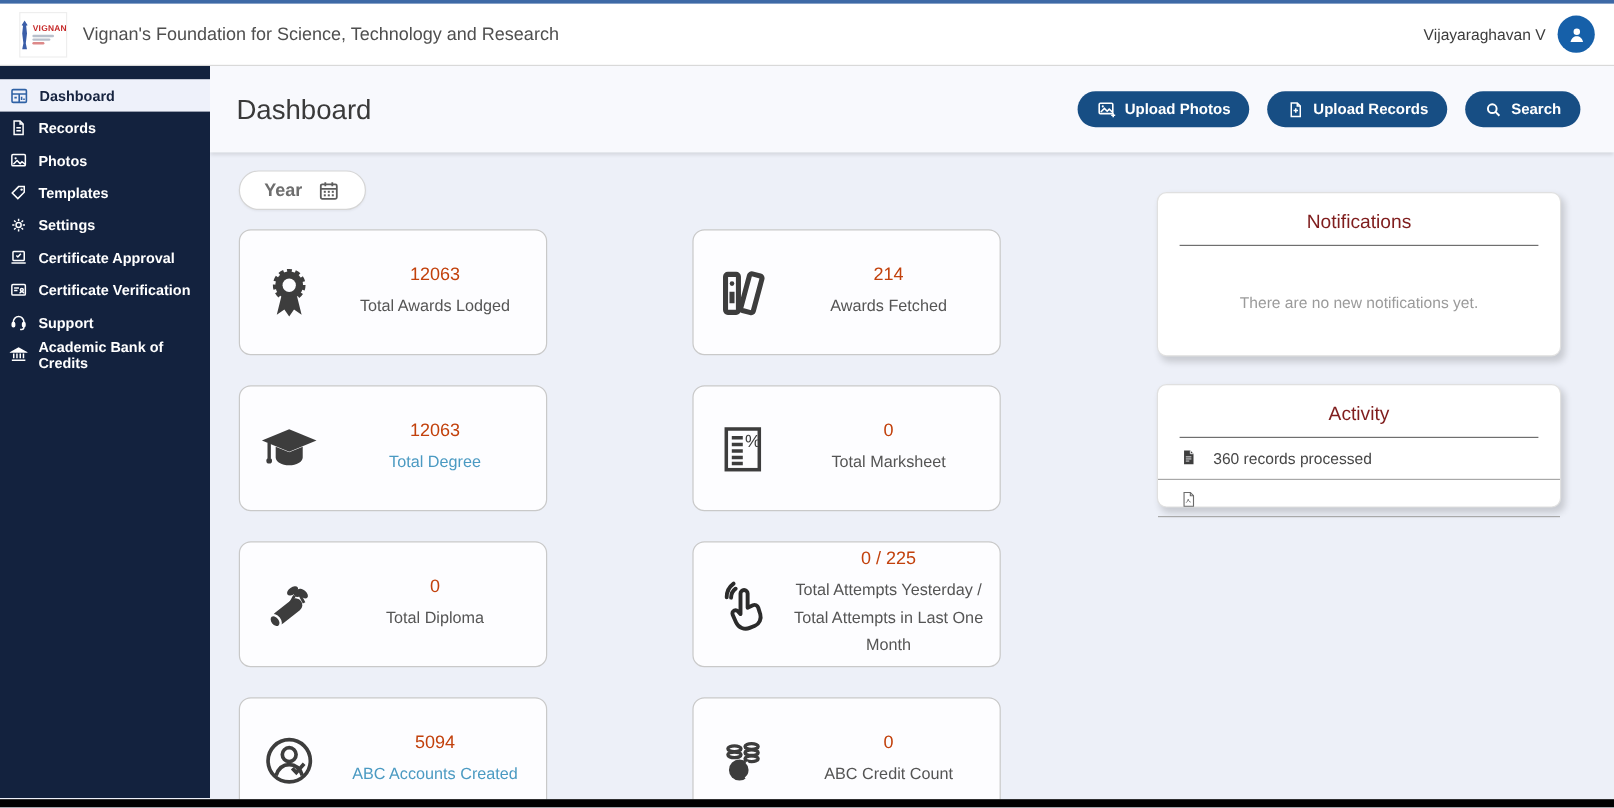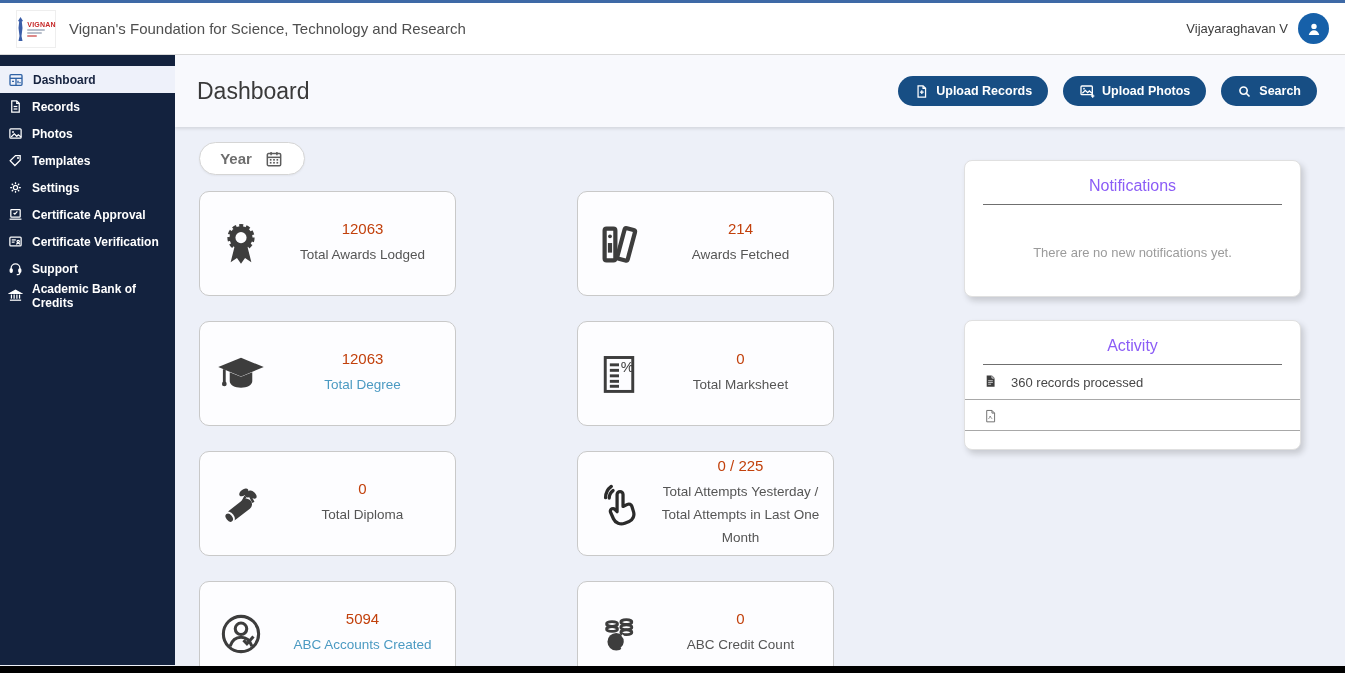--- a/index.html
+++ b/index.html
@@ -43,22 +43,22 @@
   .stat-card { background:#fdfdff; border:1px solid #c9c9c9; border-radius:10px; display:flex; align-items:center; }
   .stat-icon { width:82px; display:flex; align-items:center; justify-content:center; flex:0 0 auto; }
   .stat-text { flex:1; text-align:center; padding-right:12px; }
   .stat-value { font-size:15px; color:#c2410c; margin-bottom:7px; }
   .stat-label { font-size:13.5px; color:#555; line-height:1.7; }
   .stat-label.link { color:#4b9ac2; cursor:pointer; }
 
   
   .panel { position:absolute; left:789px; width:337px; background:#fff; border:1px solid #e0e0e0; border-radius:8px; box-shadow:3px 4px 6px rgba(0,0,0,0.16); }
   .panel.notifications { top:33px; height:137px; }
-  .panel.activity { top:193px; height:130px; }
-  .panel-title { text-align:center; font-size:16px; color:#8b5cf6; padding-top:16px; }
+  .panel.activity { top:193px; height:103px; }
+  .panel-title { text-align:center; font-size:16px; color:#7f1d1d; padding-top:16px; }
   .panel-hr { border:none; border-top:1px solid #6f6f6f; margin:9px 18px 0 18px; }
   .empty-msg { text-align:center; color:#9b9b9b; font-size:13px; margin-top:40px; }
   .act-item { display:flex; gap:13px; padding:8px 18px 7px 18px; align-items:flex-start; border-bottom:1px solid #a8a8a8; margin:0; }
   .act-item:last-child { border-bottom:1px solid #a8a8a8; }
   .act-text { font-size:13px; color:#474747; line-height:1.35; padding-top:1px; }
   .act-ico { flex:0 0 auto; padding-top:1px; }
 
   .bottom-bar { position:absolute; left:0; bottom:0; width:1345px; height:7px; background:#000; z-index:10; }
 </style>
 </head>
@@ -179,37 +179,37 @@
         <line x1="3" y1="19.5" x2="21" y2="19.5"></line>
       </svg>
     <span class="lbl">Academic Bank of Credits</span>
   </div>
 </div>
 
 <div class="page-head">
   <div class="page-title">Dashboard</div>
   <div class="head-btns">
     <button class="pill-btn">
-      <svg width="15" height="15" viewBox="0 0 24 24" fill="none" stroke="#fff" stroke-width="2">
-          <path d="M6.5 3 h8 l4 4 v14 h-12 z"></path>
-          <path d="M14.5 3 v4 h4"></path>
-          <line x1="9.5" y1="13" x2="15.5" y2="13"></line>
-          <line x1="12.5" y1="10" x2="12.5" y2="16"></line>
-        </svg>
-      <span>Upload Records</span>
-    </button>
-    <button class="pill-btn">
       <svg width="16" height="16" viewBox="0 0 24 24" fill="none" stroke="#fff" stroke-width="2">
           <rect x="3" y="4.5" width="17" height="13" rx="1.5"></rect>
           <circle cx="7.5" cy="8.5" r="1.3" fill="#fff" stroke="none"></circle>
           <path d="M5 15.5 l4.5-4.5 3.5 3.5 2.5-2.5 4 3.5"></path>
           <line x1="20.5" y1="17" x2="20.5" y2="22"></line>
           <line x1="18" y1="19.5" x2="23" y2="19.5"></line>
         </svg>
       <span>Upload Photos</span>
+    </button>
+    <button class="pill-btn">
+      <svg width="15" height="15" viewBox="0 0 24 24" fill="none" stroke="#fff" stroke-width="2">
+          <path d="M6.5 3 h8 l4 4 v14 h-12 z"></path>
+          <path d="M14.5 3 v4 h4"></path>
+          <line x1="9.5" y1="13" x2="15.5" y2="13"></line>
+          <line x1="12.5" y1="10" x2="12.5" y2="16"></line>
+        </svg>
+      <span>Upload Records</span>
     </button>
     <button class="pill-btn">
       <svg width="15" height="15" viewBox="0 0 24 24" fill="none" stroke="#fff" stroke-width="2.6">
           <circle cx="10.5" cy="10.5" r="5.8"></circle>
           <line x1="14.8" y1="14.8" x2="20" y2="20"></line>
         </svg>
       <span>Search</span>
     </button>
   </div>
 </div>

